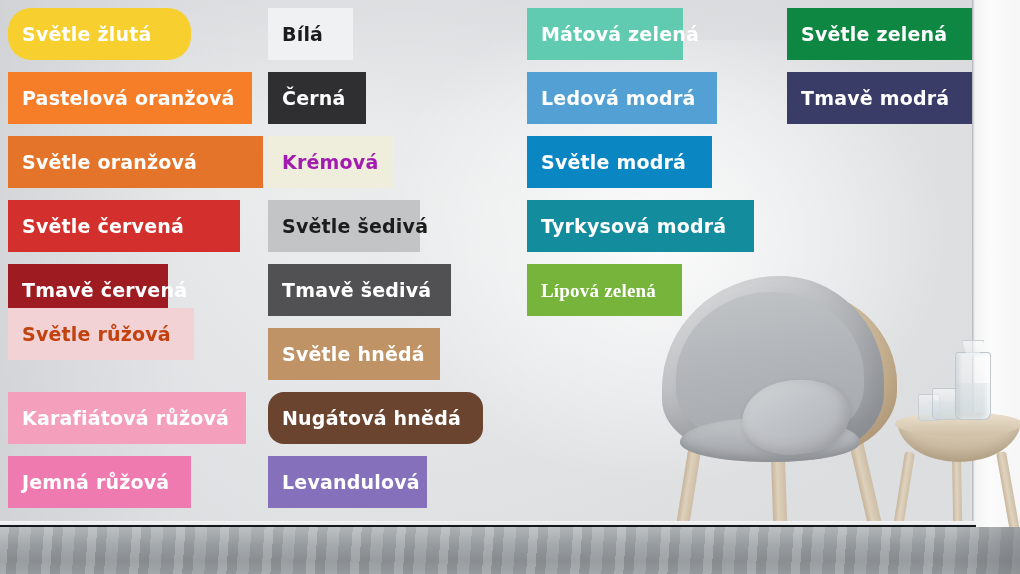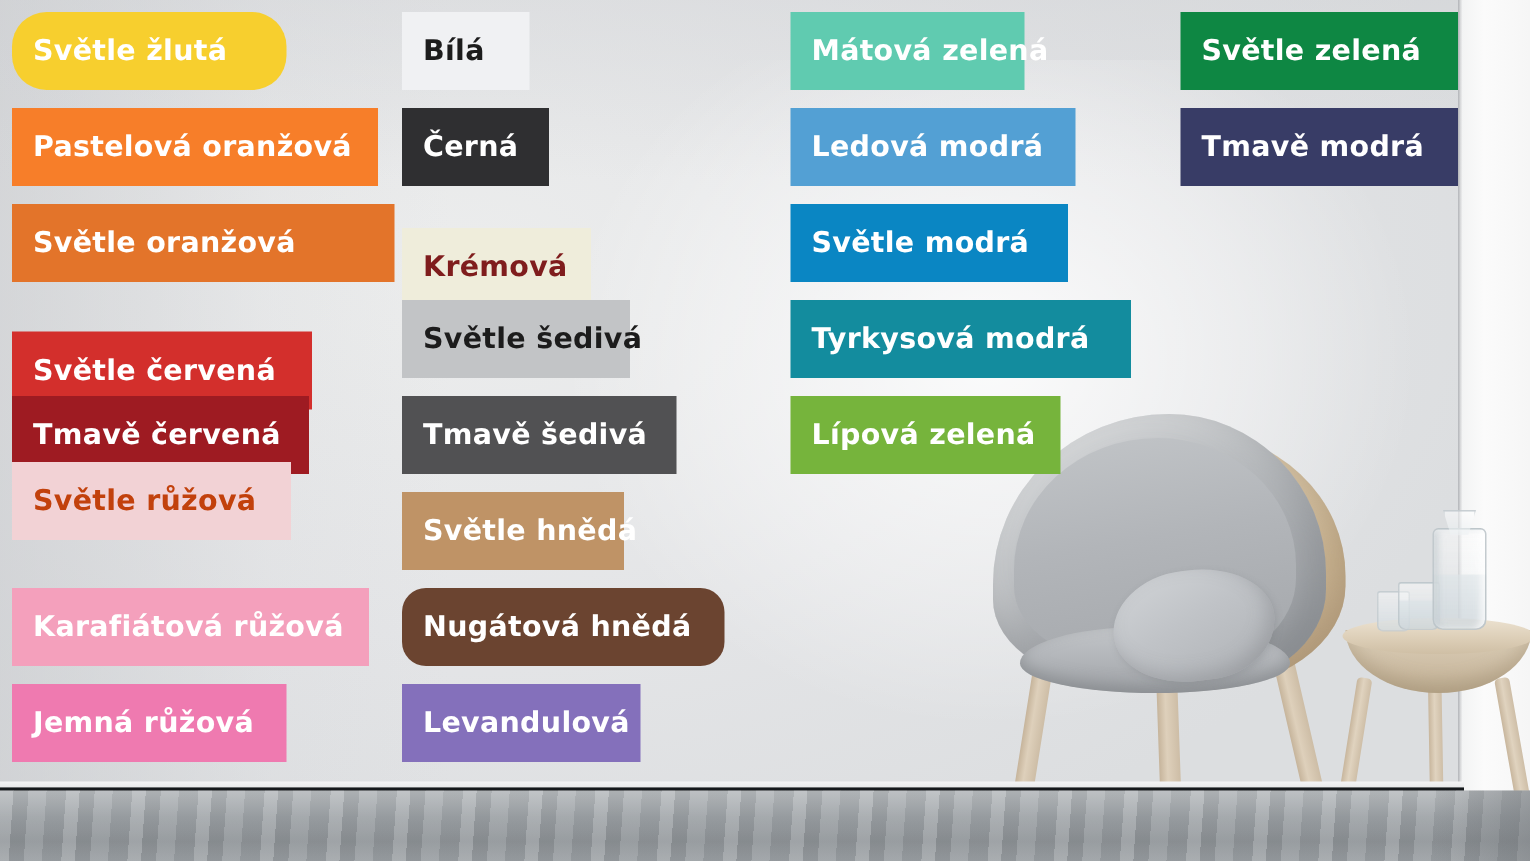--- a/index.html
+++ b/index.html
@@ -268,42 +268,42 @@
     <div class="baseboard-line"></div>
     <div class="floor"></div>
     <div class="floor-right-shadow"></div>
   </div>
 
   <div id="swatch-layer">
       <div>
         <div class="swatch" style="left: 8px; top: 8px; width: 183px; background: rgb(247, 207, 46); color: rgb(255, 255, 255); border-radius: 23px;">Světle žlutá</div>
         <div class="swatch" style="left: 8px; top: 72px; width: 244px; background: rgb(247, 126, 41); color: rgb(255, 255, 255);">Pastelová oranžová</div>
         <div class="swatch" style="left: 8px; top: 136px; width: 255px; background: rgb(227, 116, 42); color: rgb(255, 255, 255);">Světle oranžová</div>
-        <div class="swatch" style="left: 8px; top: 200px; width: 200px; background: rgb(211, 47, 44); color: rgb(255, 255, 255); margin-top: 21px;">Světle červená</div>
-        <div class="swatch" style="left: 8px; top: 264px; width: 198px; background: rgb(158, 27, 34); color: rgb(255, 255, 255);">Tmavě červená</div>
+        <div class="swatch" style="left: 8px; top: 200px; width: 232px; background: rgb(211, 47, 44); color: rgb(255, 255, 255);">Světle červená</div>
+        <div class="swatch" style="left: 8px; top: 264px; width: 160px; background: rgb(158, 27, 34); color: rgb(255, 255, 255);">Tmavě červená</div>
         <div class="swatch" style="left: 8px; top: 308px; width: 186px; background: rgb(242, 210, 213); color: #c2410c;">Světle růžová</div>
         <div class="swatch" style="left: 8px; top: 392px; width: 238px; background: rgb(244, 160, 188); color: rgb(255, 255, 255);">Karafiátová růžová</div>
         <div class="swatch" style="left: 8px; top: 456px; width: 183px; background: rgb(239, 122, 176); color: rgb(255, 255, 255);">Jemná růžová</div>
       </div>
       <div>
         <div class="swatch" style="left: 268px; top: 8px; width: 85px; background: rgb(240, 241, 243); color: rgb(28, 28, 28);">Bílá</div>
         <div class="swatch" style="left: 268px; top: 72px; width: 98px; background: rgb(47, 47, 49); color: rgb(255, 255, 255);">Černá</div>
-        <div class="swatch" style="left: 268px; top: 136px; width: 126px; background: rgb(239, 237, 219); color: #7f1d1d; margin-top: 16px;">Krémová</div>
+        <div class="swatch" style="left: 268px; top: 136px; width: 126px; background: rgb(239, 237, 219); color: #a21caf;">Krémová</div>
         <div class="swatch" style="left: 268px; top: 200px; width: 152px; background: rgb(194, 196, 198); color: rgb(28, 28, 28);">Světle šedivá</div>
         <div class="swatch" style="left: 268px; top: 264px; width: 183px; background: rgb(81, 81, 83); color: rgb(255, 255, 255);">Tmavě šedivá</div>
-        <div class="swatch" style="left: 268px; top: 328px; width: 148px; background: rgb(191, 147, 102); color: rgb(255, 255, 255);">Světle hnědá</div>
+        <div class="swatch" style="left: 268px; top: 328px; width: 172px; background: rgb(191, 147, 102); color: rgb(255, 255, 255);">Světle hnědá</div>
         <div class="swatch" style="left: 268px; top: 392px; width: 215px; background: rgb(107, 68, 48); color: rgb(255, 255, 255); border-radius: 16px;">Nugátová hnědá</div>
         <div class="swatch" style="left: 268px; top: 456px; width: 159px; background: rgb(132, 112, 187); color: rgb(255, 255, 255);">Levandulová</div>
       </div>
       <div>
         <div class="swatch" style="left: 527px; top: 8px; width: 156px; background: rgb(96, 203, 176); color: rgb(255, 255, 255);">Mátová zelená</div>
         <div class="swatch" style="left: 527px; top: 72px; width: 190px; background: rgb(83, 160, 212); color: rgb(255, 255, 255);">Ledová modrá</div>
         <div class="swatch" style="left: 527px; top: 136px; width: 185px; background: rgb(10, 134, 195); color: rgb(255, 255, 255);">Světle modrá</div>
         <div class="swatch" style="left: 527px; top: 200px; width: 227px; background: rgb(19, 140, 158); color: rgb(255, 255, 255);">Tyrkysová modrá</div>
-        <div class="swatch" style="left: 527px; top: 264px; width: 180px; background: rgb(118, 180, 60); color: rgb(255, 255, 255);">Lípová zelená</div>
+        <div class="swatch" style="left: 527px; top: 264px; width: 155px; background: rgb(118, 180, 60); color: rgb(255, 255, 255); font-family: Liberation Serif, serif;">Lípová zelená</div>
       </div>
       <div>
         <div class="swatch" style="left: 787px; top: 8px; width: 185px; background: rgb(14, 135, 67); color: rgb(255, 255, 255);">Světle zelená</div>
         <div class="swatch" style="left: 787px; top: 72px; width: 185px; background: rgb(56, 60, 102); color: rgb(255, 255, 255);">Tmavě modrá</div>
       </div>
     </div>
 
 </div>
 
 </body></html>

